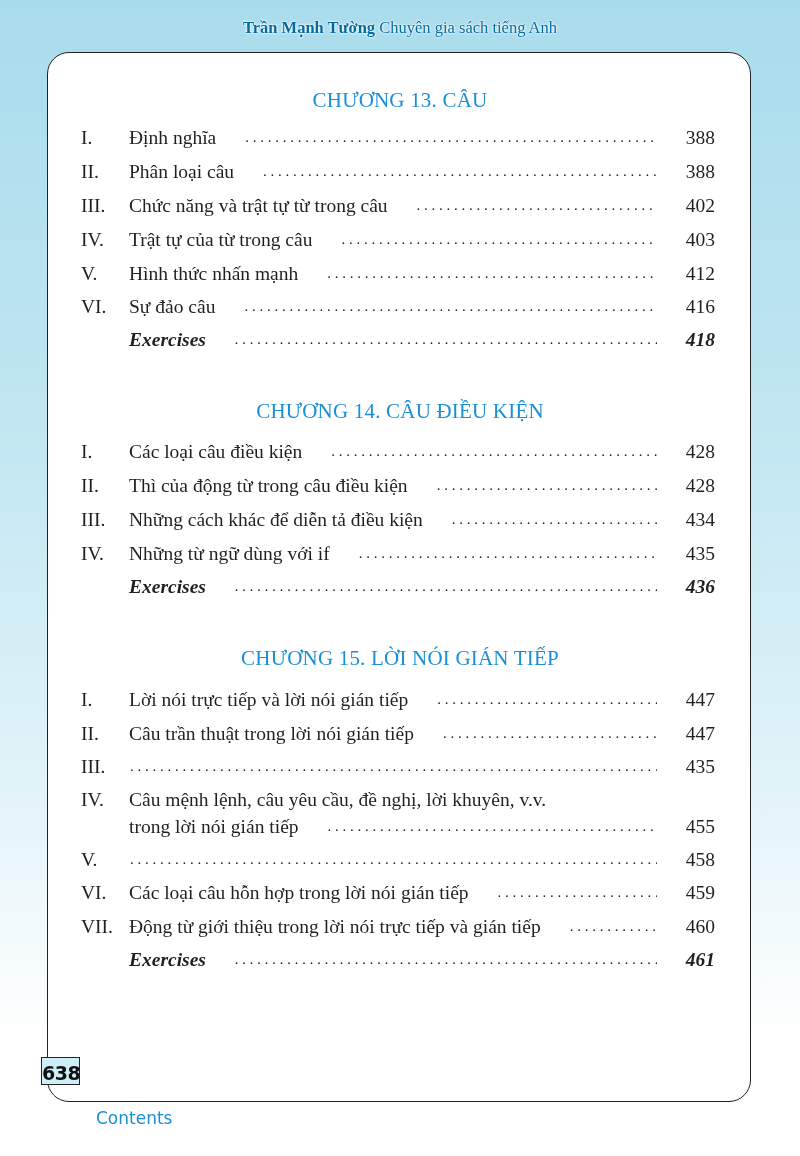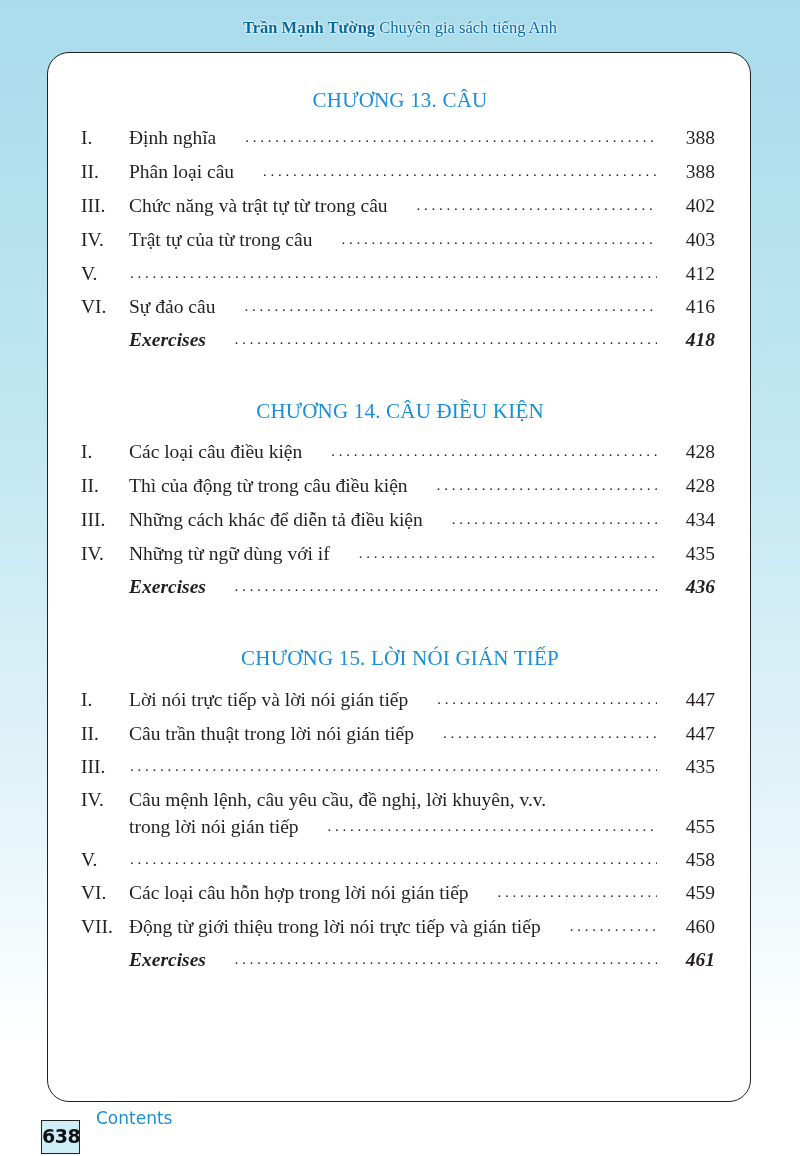--- a/index.html
+++ b/index.html
@@ -36,21 +36,21 @@
     flex: 1; overflow: hidden; margin: 0 1px; letter-spacing: 2.6px; font-size: 15px;
   }
   .toc-row .lead::before {
     content: ". . . . . . . . . . . . . . . . . . . . . . . . . . . . . . . . . . . . . . . . . . . . . . . . . . . . . . . . . . . . . . . . . . . . . . . . . . . . . . . . . . . .";
     letter-spacing: 0;
   }
   .toc-row.ex .entry { font-style: italic; font-weight: bold; }
   .toc-row.ex .lead { font-weight: normal; }
   .toc-row .cont { position: absolute; left: 48px; top: -27px; white-space: nowrap; }
   .footer-page {
-    position: absolute; left: 41px; top: 1120px; width: 39px; height: 34px;
+    position: absolute; left: 41px; top: 1057px; width: 39px; height: 28px;
     border: 1.5px solid #222; background: #cdeef6; box-sizing: border-box;
     font-family: "DejaVu Sans", sans-serif; font-weight: bold; font-size: 19px;
     line-height: 31px; text-align: center; color: #111; letter-spacing: -0.5px;
   }
   .footer-label {
     position: absolute; left: 96px; top: 1108px;
     font-family: "DejaVu Sans", sans-serif; font-size: 17px; color: #1a8fd6;
   }
 </style>
 </head>
@@ -93,20 +93,21 @@
   <span class="num">IV.</span>
   <span class="entry">
       <span>Trật tự của từ trong câu</span>
       <span class="lead"></span>
       <span>403</span>
     </span>
 </div>
 <div class="toc-row" style="top:260px;">
   <span class="num">V.</span>
   <span class="entry">
+      <span>Hình thức nhấn mạnh</span>
       <span class="lead"></span>
       <span>412</span>
     </span>
 </div>
 <div class="toc-row" style="top:293px;">
   <span class="num">VI.</span>
   <span class="entry">
       <span>Sự đảo câu</span>
       <span class="lead"></span>
       <span>416</span>

